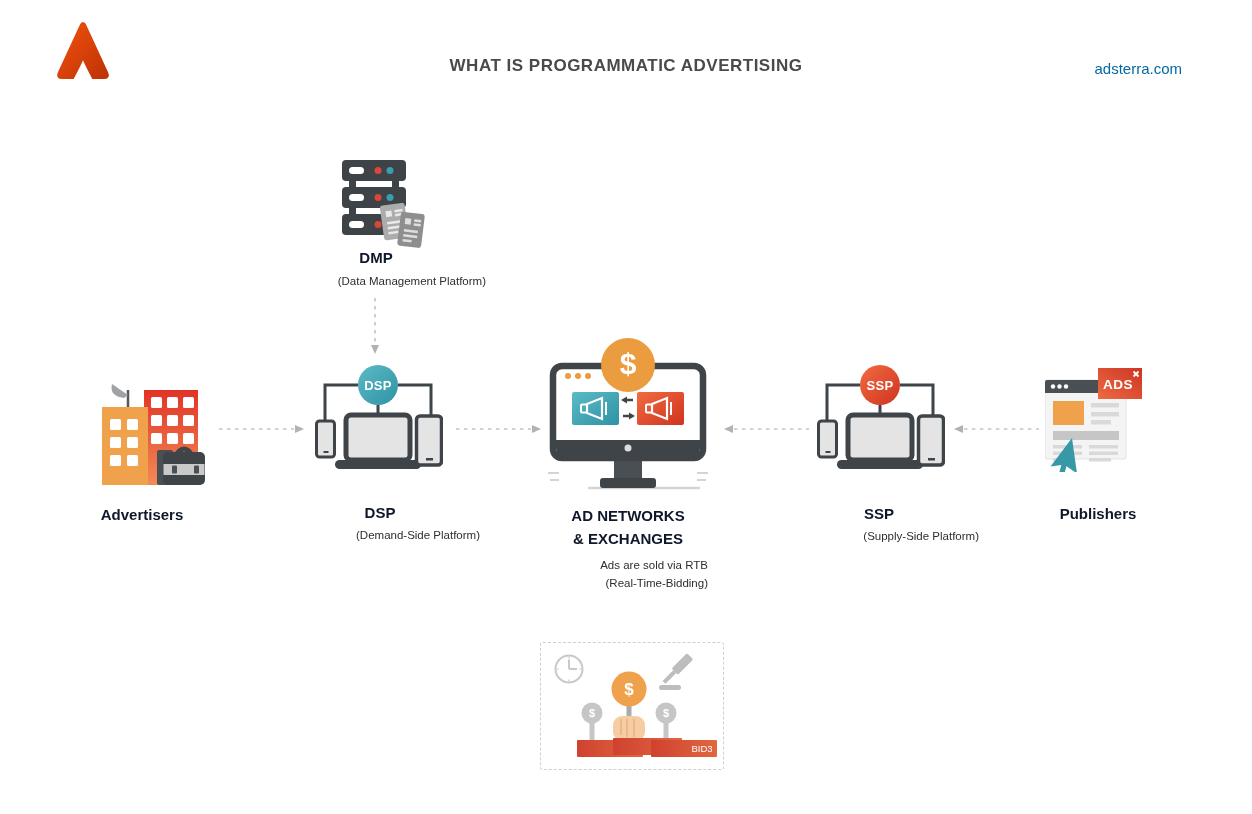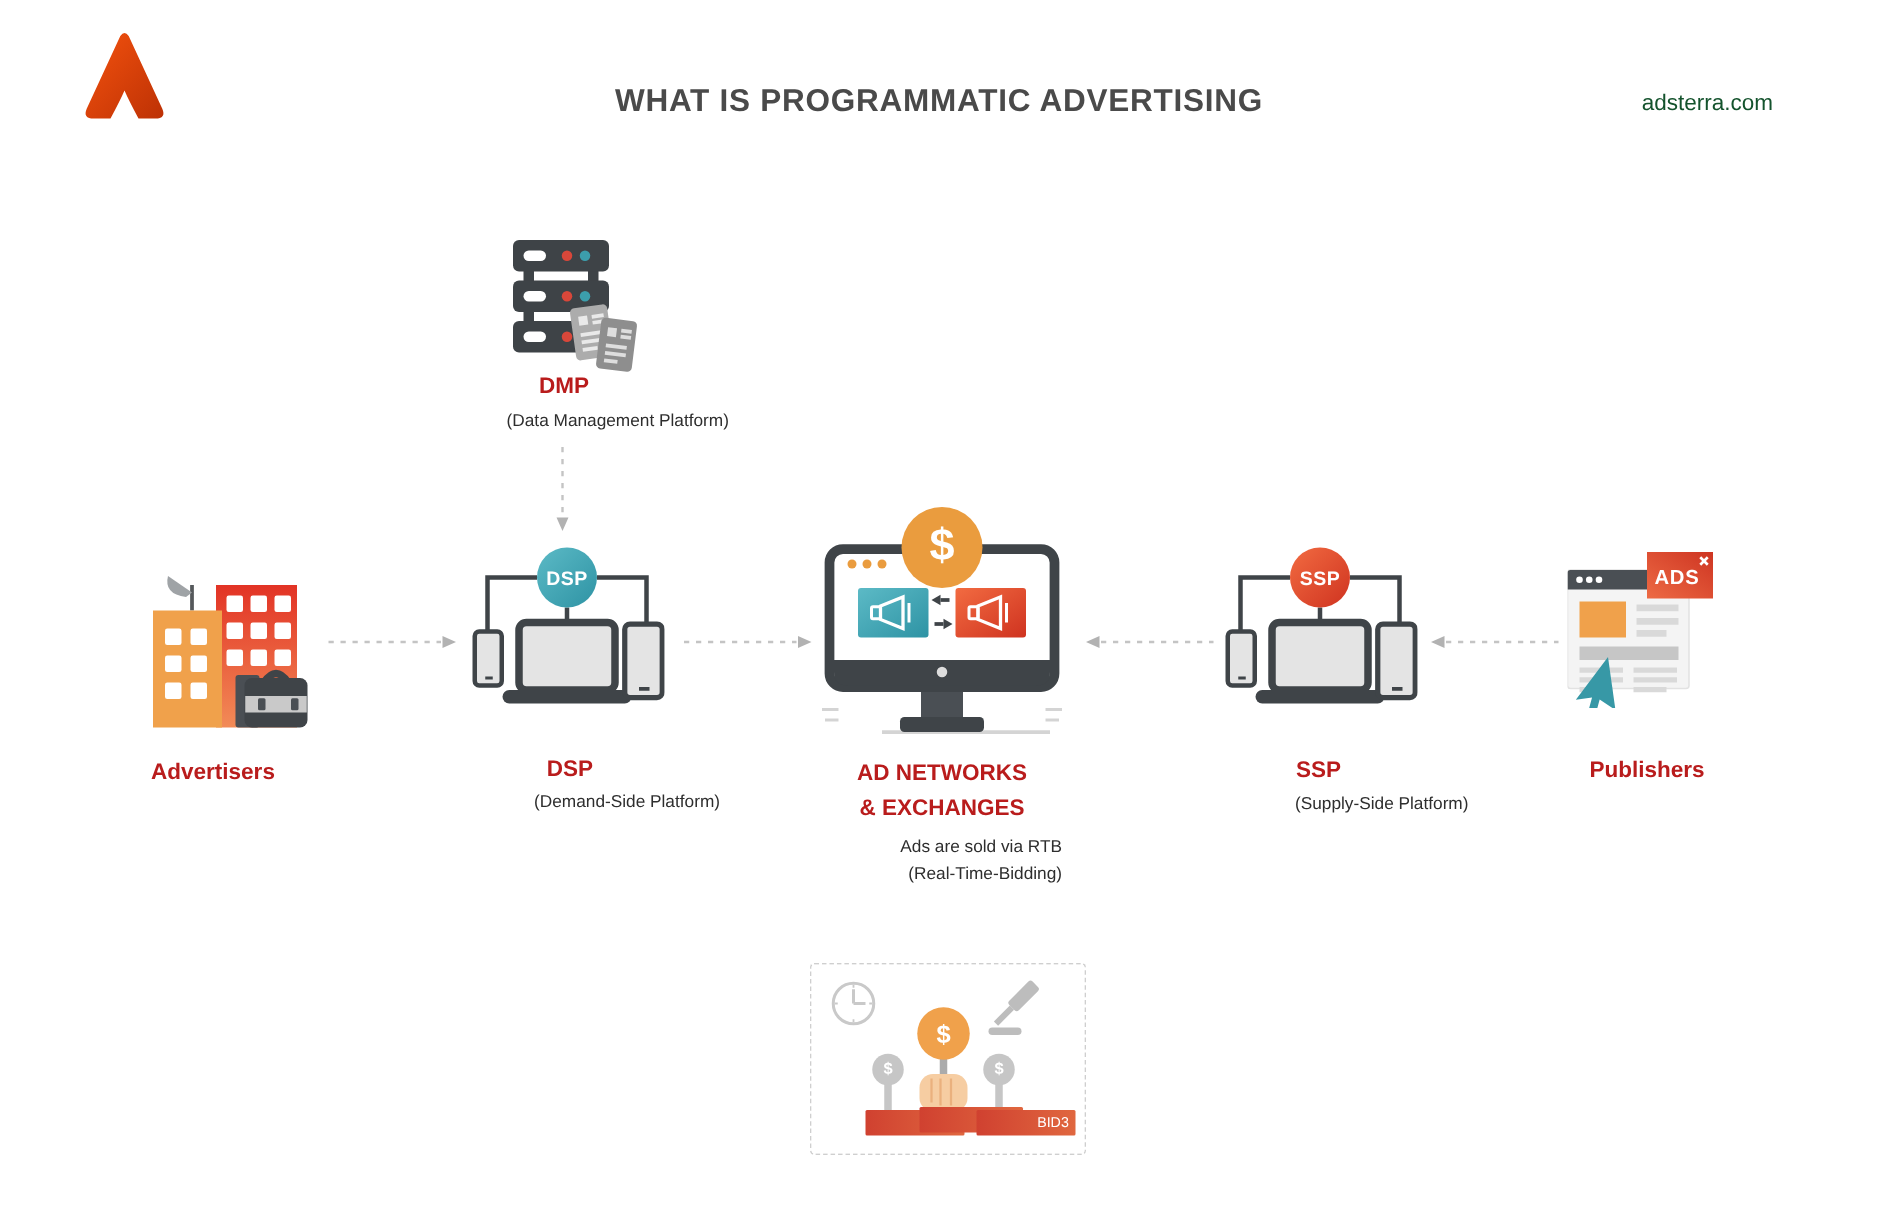--- a/index.html
+++ b/index.html
@@ -3,24 +3,24 @@
 <meta charset="utf-8">
 <style>
   html,body{margin:0;padding:0;background:#fff;}
   #canvas{
     position:relative;width:1252px;height:814px;background:#ffffff;
     font-family:"Liberation Sans","DejaVu Sans",sans-serif;overflow:hidden;
   }
   .abs{position:absolute;}
   .page-title{
     left:0;right:0;top:56px;text-align:center;
-    font-size:21px;font-weight:bold;color:#4a4a4a;letter-spacing:0.5px;
-  }
-  .site-link{right:70px;top:60px;font-size:15px;color:#14532d;margin-left:40px;}
-  .node-label{font-size:15px;font-weight:bold;color:#b91c1c;text-align:center;line-height:1.25;}
+    font-size:17px;font-weight:bold;color:#4a4a4a;letter-spacing:0.5px;
+  }
+  .site-link{right:70px;top:60px;font-size:15px;color:#0369a1;margin-left:40px;}
+  .node-label{font-size:15px;font-weight:bold;color:#0f172a;text-align:center;line-height:1.25;}
   .node-sublabel{font-size:11.5px;color:#2e2e2e;text-align:right;line-height:1.3;}
   .icon-wrap{position:absolute;}
   .badge-text{
     position:absolute;color:#fff;font-weight:bold;font-size:13px;
     text-align:center;letter-spacing:0.3px;
   }
   .dollar-big{
     position:absolute;color:#fff;font-weight:bold;font-size:30px;
     text-align:center;line-height:1;
   }

